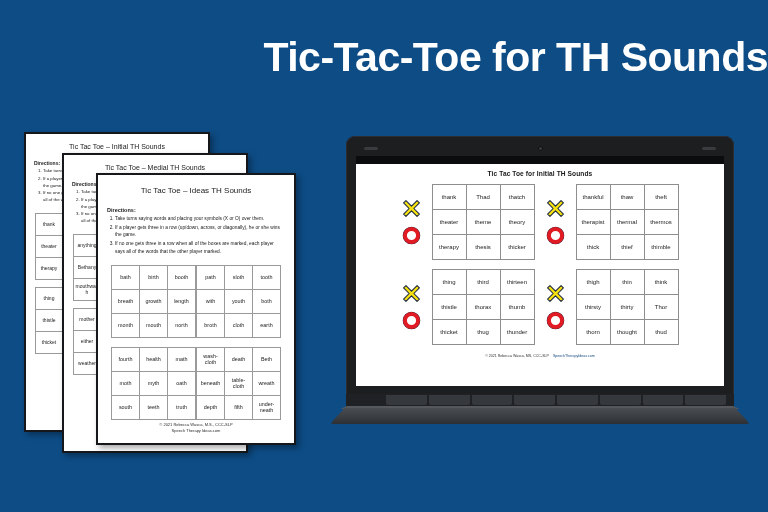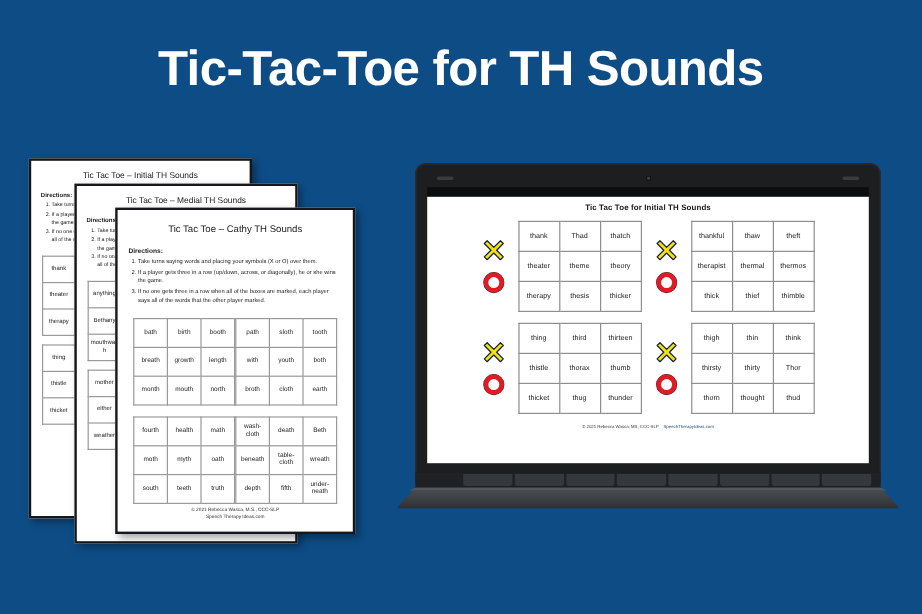--- a/index.html
+++ b/index.html
@@ -9,21 +9,21 @@
     background:#0d4c85;
     font-family:"Liberation Sans", sans-serif;
     overflow:hidden;
     position:relative;
   }
 
   
   .hero-title{
     position:absolute;
     top:34px; left:0; right:0;
-    text-align:center;
+    text-align:right;
     color:#ffffff;
     font-size:41px;
     font-weight:700;
     letter-spacing:-0.5px;
     white-space:nowrap;
   }
 
   
   .papers{ position:absolute; left:0; top:0; width:330px; height:512px; }
 
@@ -382,21 +382,21 @@
       </tbody>
         </table>
     </div>
     <div class="p-footer">
       <div>© 2021 Rebecca Wasca, M.S., CCC-SLP</div>
       <div>Speech Therapy Ideas.com</div>
     </div>
   </div>
 
   <div class="paper paper-3">
-    <div class="p-title">Tic Tac Toe – Cathy TH Sounds</div>
+    <div class="p-title">Tic Tac Toe – Ideas TH Sounds</div>
     <div class="p-dir-h">Directions:</div>
     <ol class="p-dir-list">
       <li>Take turns saying words and placing your symbols (X or O) over them.</li>
       <li>If a player gets three in a row (up/down, across, or diagonally), he or she wins the game.</li>
       <li>If no one gets three in a row when all of the boxes are marked, each player says all of the words that the other player marked.</li>
     </ol>
     <div class="grid-area">
       <table class="ttt">
           <tbody>
         <tr>

